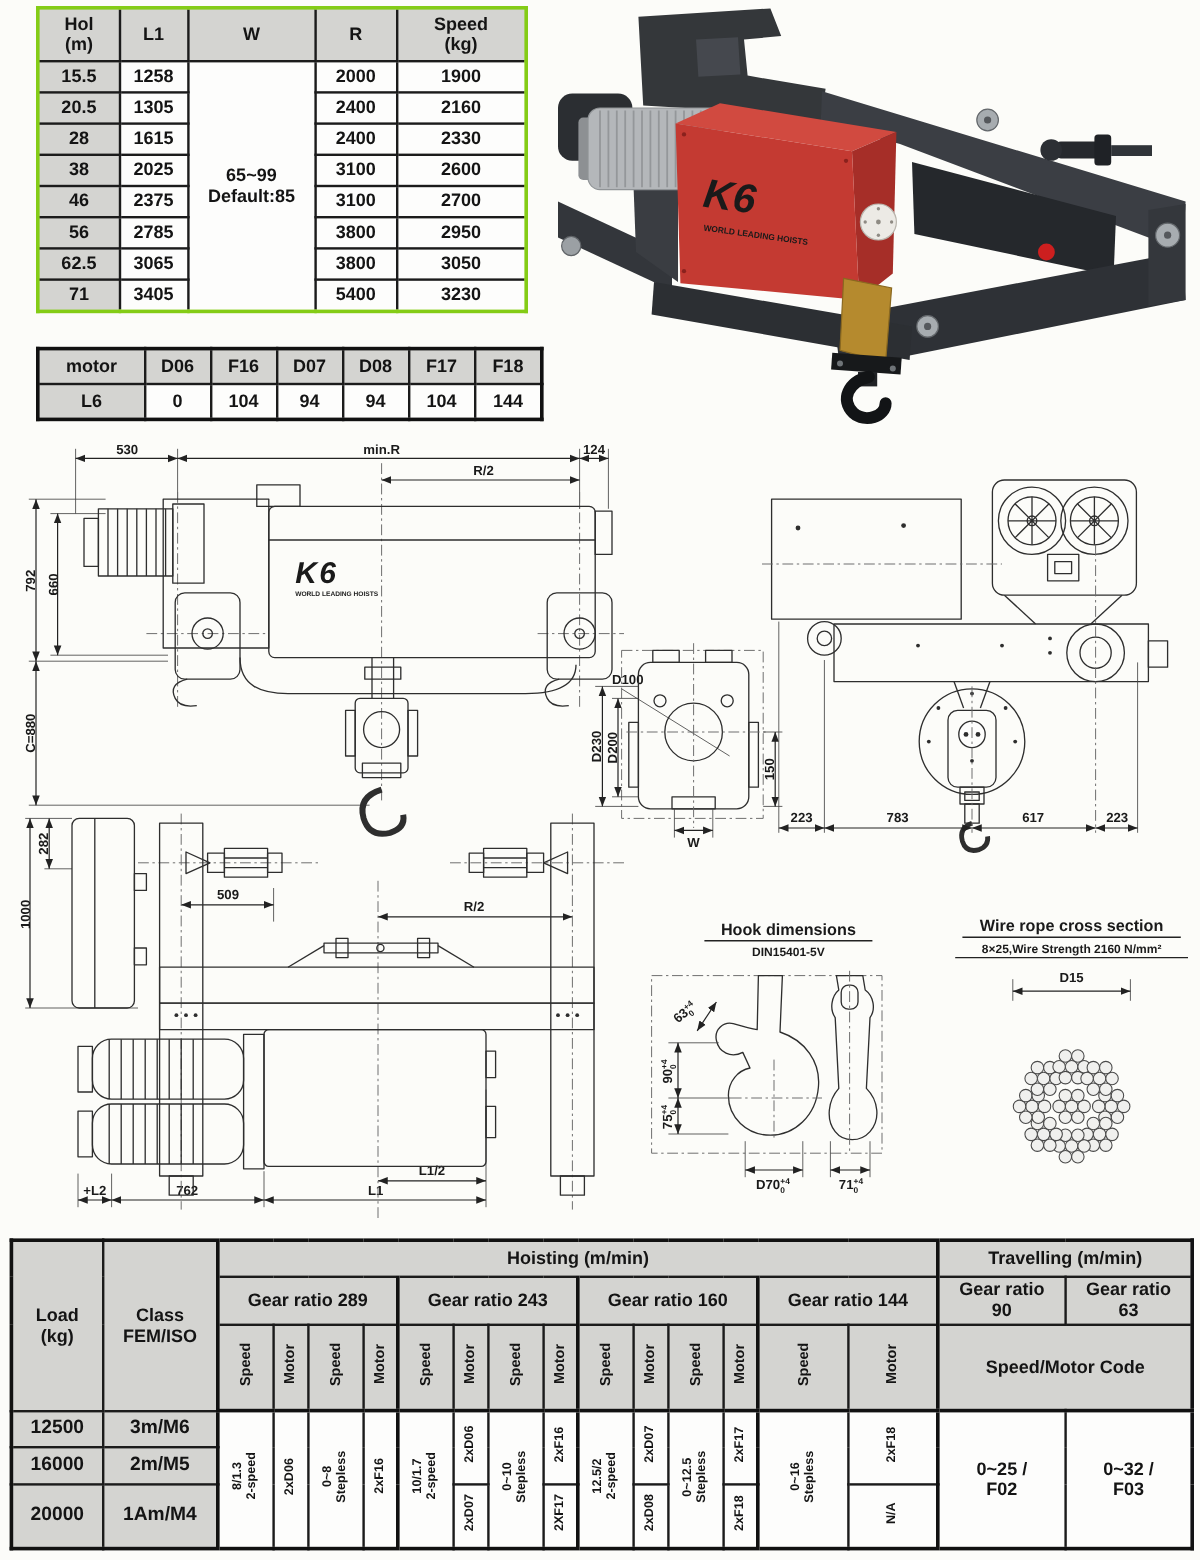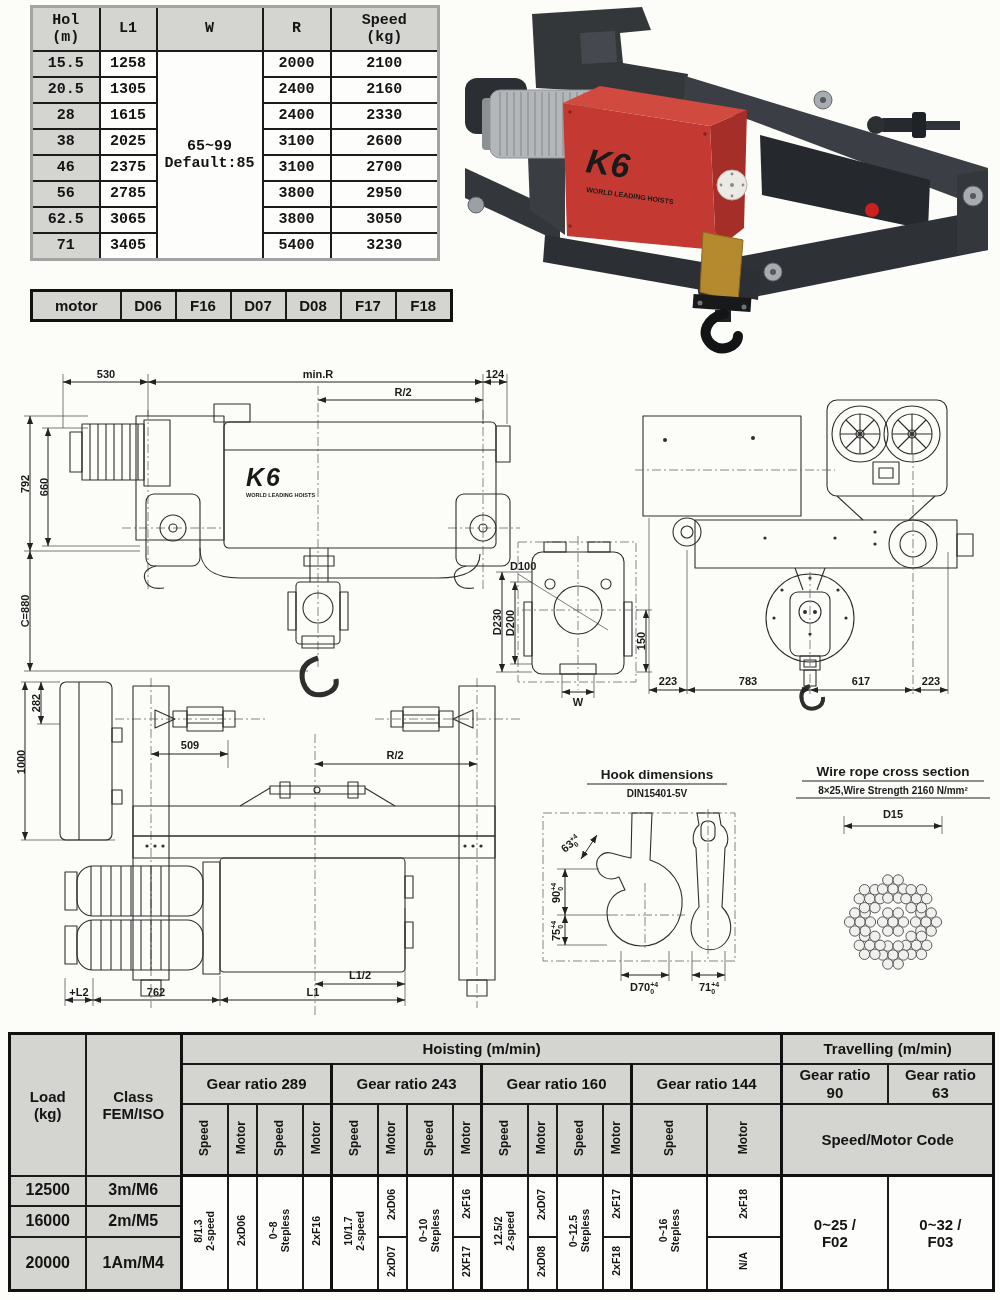--- a/index.html
+++ b/index.html
@@ -7,21 +7,21 @@
        font-family:"Liberation Sans",sans-serif;}
   .page{position:relative;width:1000px;height:1300px;background:#fcfcf9;}
 
   
   table{border-collapse:collapse;table-layout:fixed;}
   td,th{border:2px solid #1b1b1b;text-align:center;vertical-align:middle;
         font-weight:bold;color:#141414;white-space:pre-line;padding:0;line-height:1.15;}
   .gray{background:#d4d4d1;}
   .white{background:#fdfdfc;}
 
-  #spec-table{position:absolute;left:30px;top:5px;width:407px;border:3px solid #a3a3a3;font-family:Liberation Mono, monospace;}
+  #spec-table{position:absolute;left:30px;top:5px;width:407px;border:3px solid #84cc16;}
   #spec-table th{height:42px;font-size:15px;}
   #spec-table td{height:24px;font-size:15px;}
 
   #motor-table{position:absolute;left:30px;top:289px;width:420px;border:3px solid #111;}
   #motor-table th{height:27px;font-size:15px;}
   #motor-table td{height:27px;font-size:15px;}
 
   #perf-table{position:absolute;left:8px;top:1032px;width:984px;border:3px solid #111;}
   #perf-table th{font-size:15px;}
   .glabel{font-size:14px;}
@@ -74,21 +74,21 @@
       <th class="gray">R</th>
       <th class="gray">Speed
 (kg)</th>
     </tr>
     <tr>
       <td class="gray">15.5</td>
       <td class="white">1258</td>
       <td class="white" rowspan="8">65~99
 Default:85</td>
       <td class="white">2000</td>
-      <td class="white">2100</td>
+      <td class="white">1900</td>
     </tr>
     <tr>
       <td class="gray">20.5</td>
       <td class="white">1305</td>
       <td class="white">2400</td>
       <td class="white">2160</td>
     </tr>
     <tr>
       <td class="gray">28</td>
       <td class="white">1615</td>
@@ -140,20 +140,29 @@
       </colgroup>
     <tbody>
         <tr>
       <th class="gray">motor</th>
       <th class="gray">D06</th>
       <th class="gray">F16</th>
       <th class="gray">D07</th>
       <th class="gray">D08</th>
       <th class="gray">F17</th>
       <th class="gray">F18</th>
+    </tr>
+    <tr>
+      <td class="gray">L6</td>
+      <td class="white">0</td>
+      <td class="white">104</td>
+      <td class="white">94</td>
+      <td class="white">94</td>
+      <td class="white">104</td>
+      <td class="white">144</td>
     </tr>
   </tbody>
     </table>
 
   <svg class="dwg" style="left:460px;top:0" width="540" height="358" viewBox="0 0 540 358">
     <g>
       <polygon points="5,168 100,212 100,242 5,198" fill="#33363b"></polygon>
       <circle cx="16" cy="205" r="8" fill="#9ba0a4" stroke="#606468"></circle>
       <polygon points="72,14 182,7 191,30 160,33 163,63 228,74 224,103 146,92 76,88" fill="#34373a"></polygon>
       <polygon points="120,33 155,31 157,62 122,64" fill="#45484e"></polygon>

